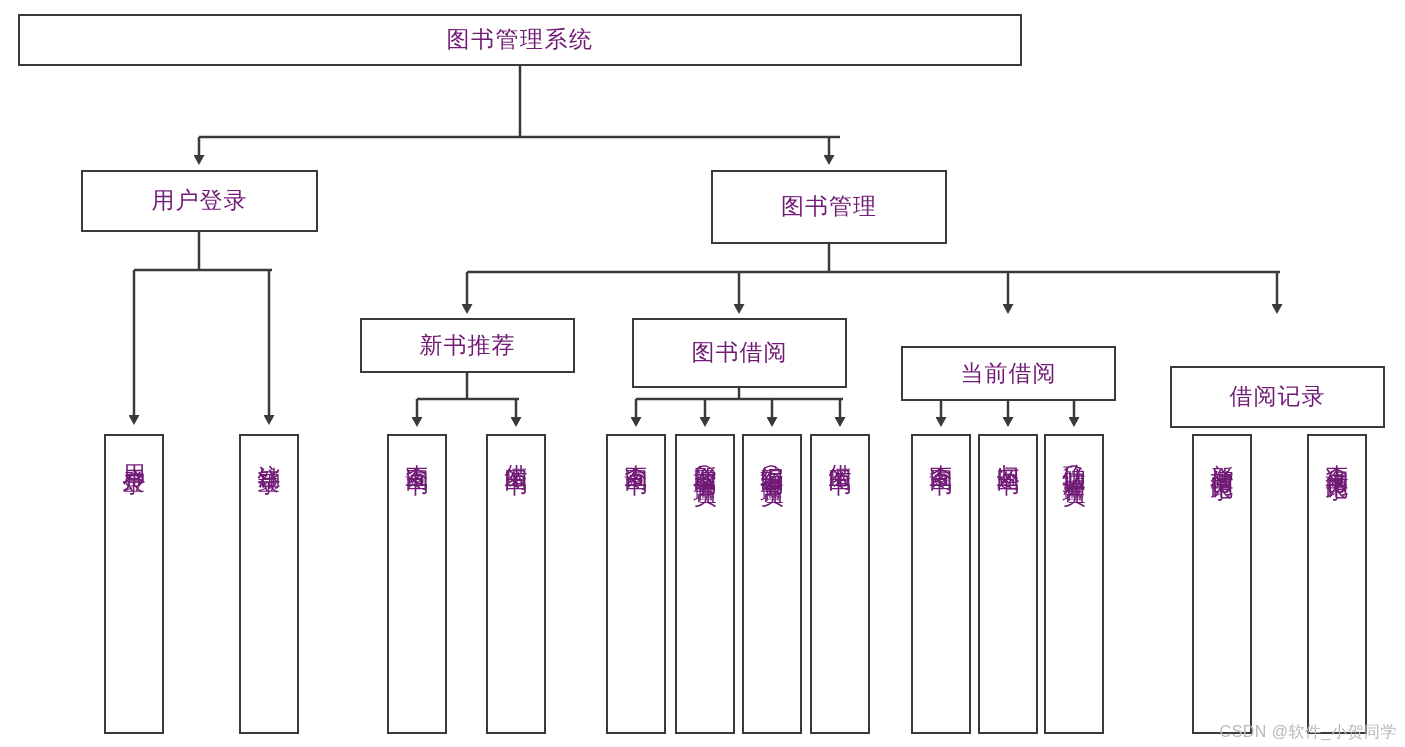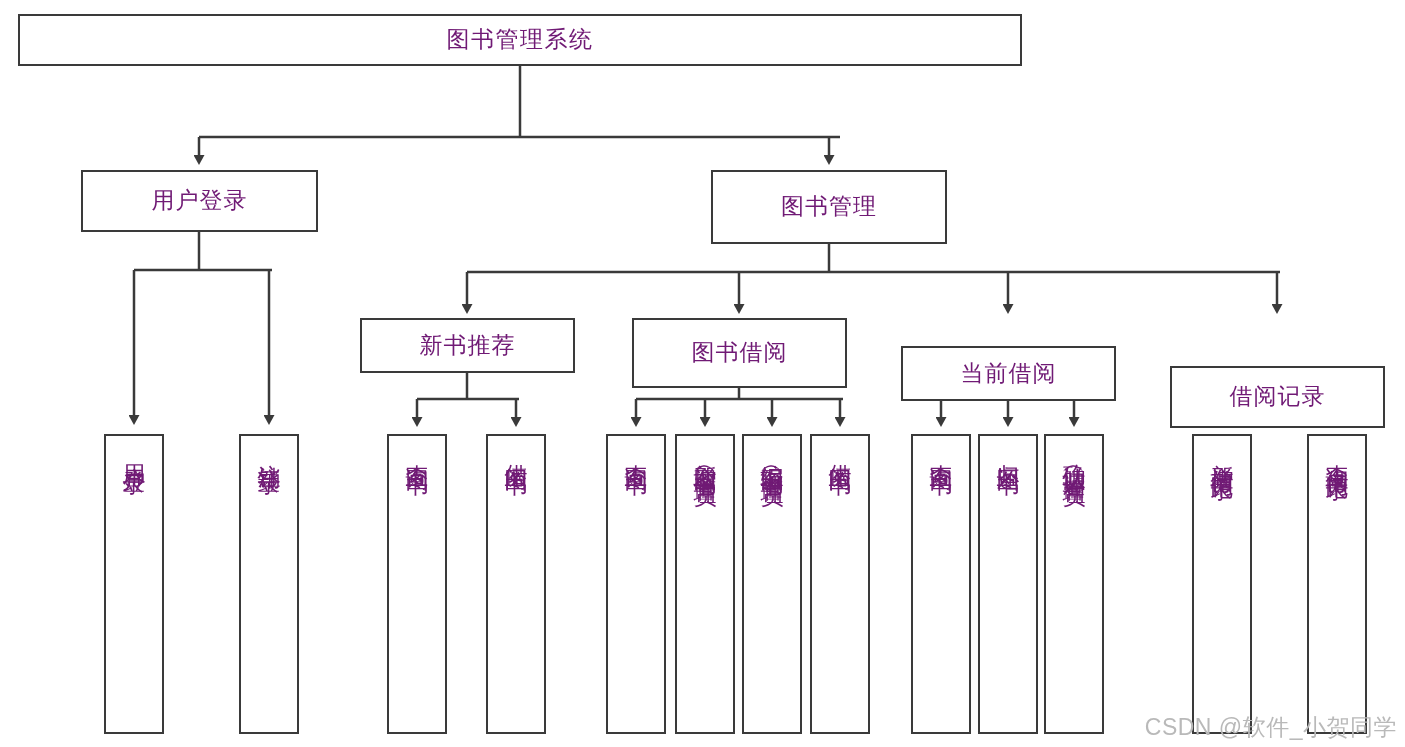--- a/index.html
+++ b/index.html
@@ -50,21 +50,21 @@
     align-items:center;
   }
   .leaf-text{
     display:block;
     white-space:nowrap;
   }
   .watermark{
     position:absolute;
     right:8px;
     bottom:4px;
-    font-size:23px;
+    font-size:16px;
     color:#b9b9b9;
     letter-spacing:0.5px;
     white-space:nowrap;
     user-select:none;
   }
 </style>
 </head>
 <body>
 
 <div id="canvas">

